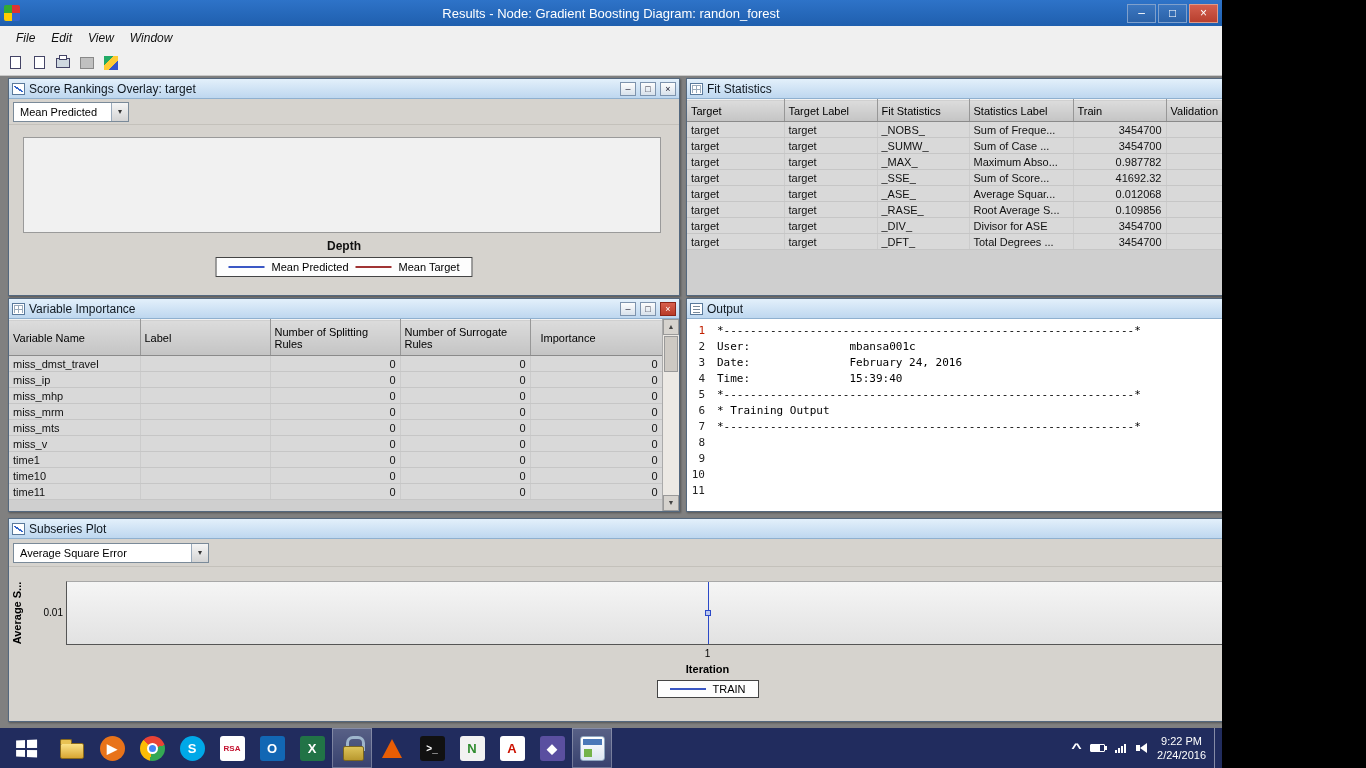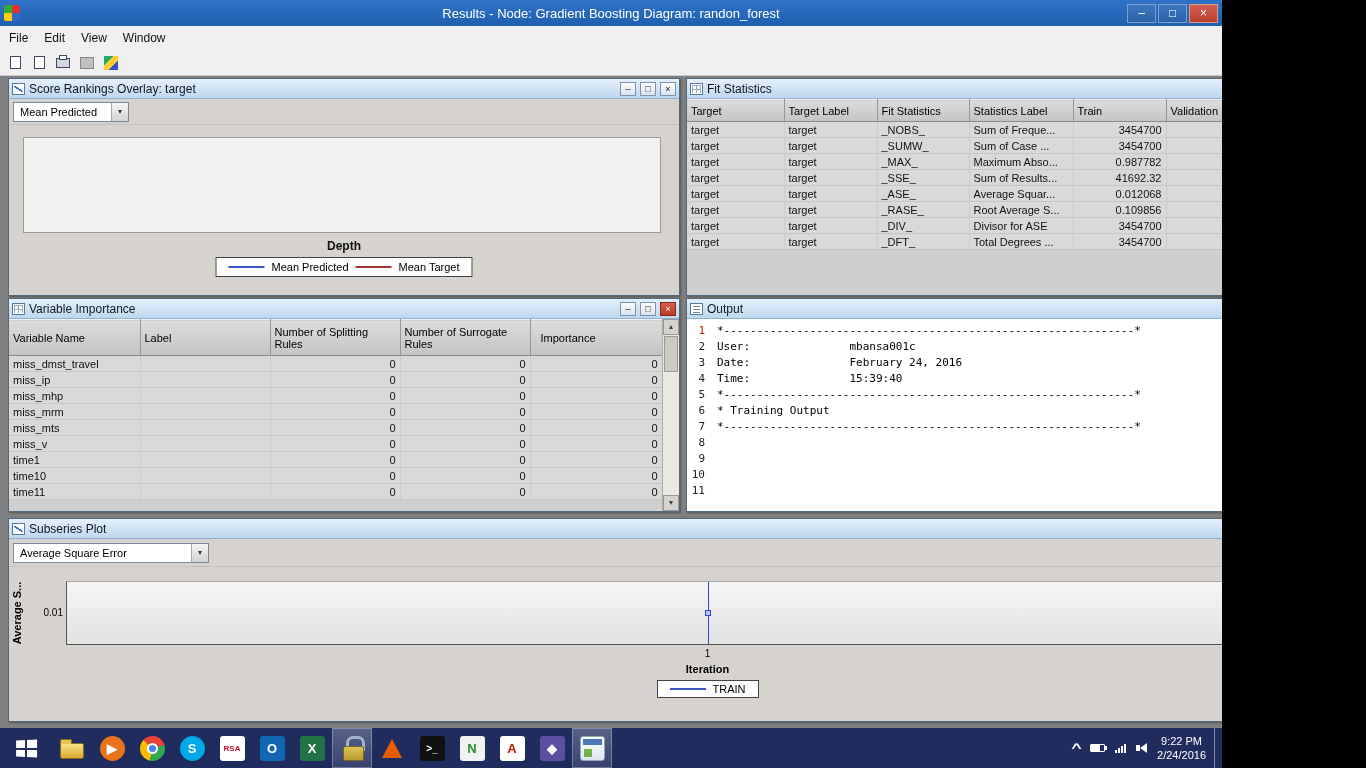--- a/index.html
+++ b/index.html
@@ -12,21 +12,21 @@
   .app-ico { width:16px; height:16px; border-radius:2px; flex:none;
     background:conic-gradient(#d33 0 25%,#36c 0 50%,#fc0 0 75%,#3a3 0); }
   .main-title { position:absolute; left:0; right:0; text-align:center; color:#fff; font-size:13px; pointer-events:none; }
   .mw-controls { margin-left:auto; display:flex; z-index:2; }
   .mw-btn { width:29px; height:19px; display:flex; align-items:center; justify-content:center;
     color:#fff; font-size:12px; border:1px solid #7fa0cc; background:linear-gradient(#3c77c0,#2b62a8); margin-left:2px; }
   .mw-btn.close { background:linear-gradient(#d35f4e,#b83f2e); border-color:#dd9988; }
 
   
   .menubar { position:absolute; top:26px; left:0; right:0; height:24px; background:#f0f0f0;
-    display:flex; align-items:center; padding:0 1px; }
+    display:flex; align-items:center; padding:0 8px;font-style:italic; }
   .menu-item { font-size:12px; color:#111; padding:3px 8px; }
   .toolbar { position:absolute; top:50px; left:0; right:0; height:26px; background:#f0f0f0;
     border-bottom:1px solid #c8c8c8; display:flex; align-items:center; padding:0 4px; gap:2px; }
   .tool-btn { width:22px; height:22px; display:flex; align-items:center; justify-content:center; border:1px solid transparent; }
   .ico-page { width:11px; height:13px; background:#fff; border:1px solid #446; }
   .ico-print { width:14px; height:10px; background:#cfd8e0; border:1px solid #446; position:relative; }
   .ico-print::before { content:""; position:absolute; top:-4px; left:2px; right:2px; height:3px; background:#fff; border:1px solid #446; }
   .ico-gray { width:14px; height:12px; background:#c0c0c0; border:1px solid #888; }
   .ico-magic { width:14px; height:14px; background:linear-gradient(135deg,#2a6 0 33%,#fc3 33% 66%,#35c 66%); }
 
@@ -278,21 +278,21 @@
                   <td>_MAX_</td>
                   <td>Maximum Abso...</td>
                   <td>0.987782</td>
                   <td>.</td>
                   <td>.</td>
                 </tr>
                 <tr>
                   <td>target</td>
                   <td>target</td>
                   <td>_SSE_</td>
-                  <td>Sum of Results...</td>
+                  <td>Sum of Score...</td>
                   <td>41692.32</td>
                   <td>.</td>
                   <td>.</td>
                 </tr>
                 <tr>
                   <td>target</td>
                   <td>target</td>
                   <td>_ASE_</td>
                   <td>Average Squar...</td>
                   <td>0.012068</td>

